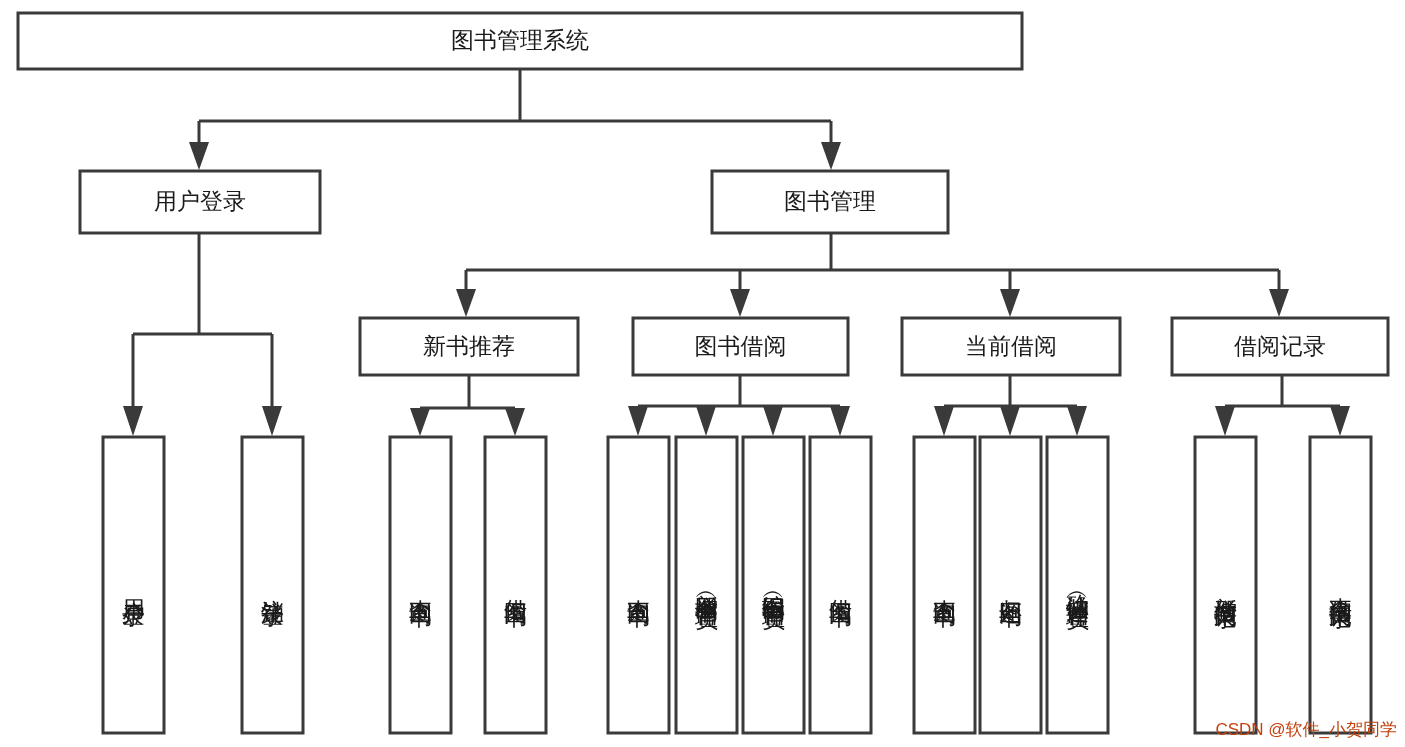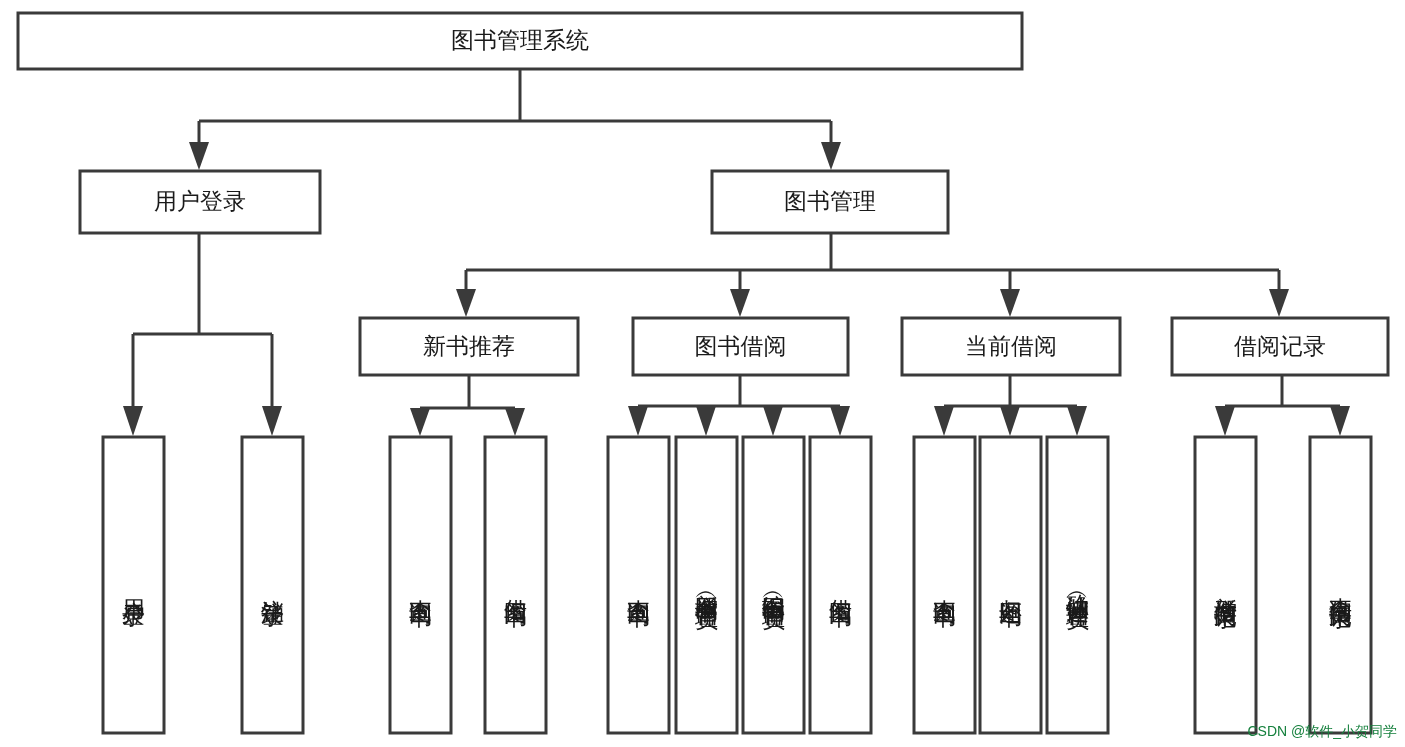--- a/index.html
+++ b/index.html
@@ -62,22 +62,22 @@
     align-items: center;
     justify-content: center;
     text-align: center;
     pointer-events: none;
   }
   .watermark {
     position: absolute;
     right: 8px;
     bottom: 6px;
     font-family: "Liberation Sans", "DejaVu Sans", sans-serif;
-    font-size: 14px;
-    color: #15803d;
+    font-size: 17px;
+    color: #c2410c;
     white-space: pre;
   }
 </style>
 </head>
 <body>
 
 <div id="diagram-root">
 
   <svg id="flow" viewBox="0 0 1405 747" xmlns="http://www.w3.org/2000/svg">
 

